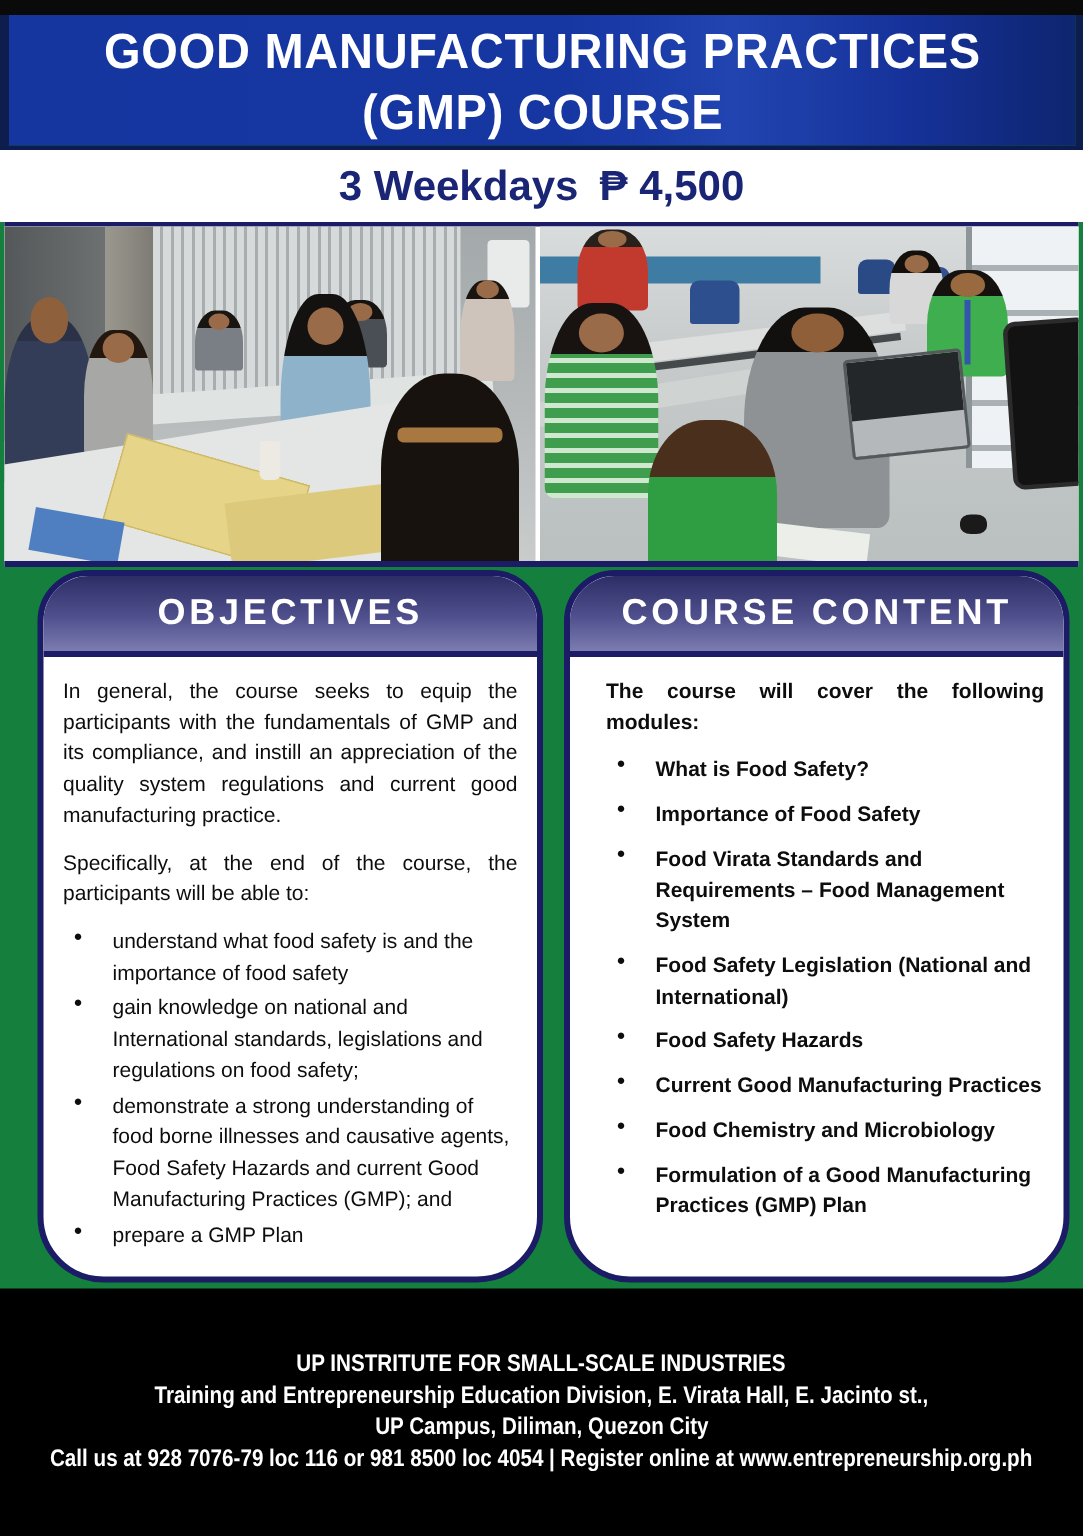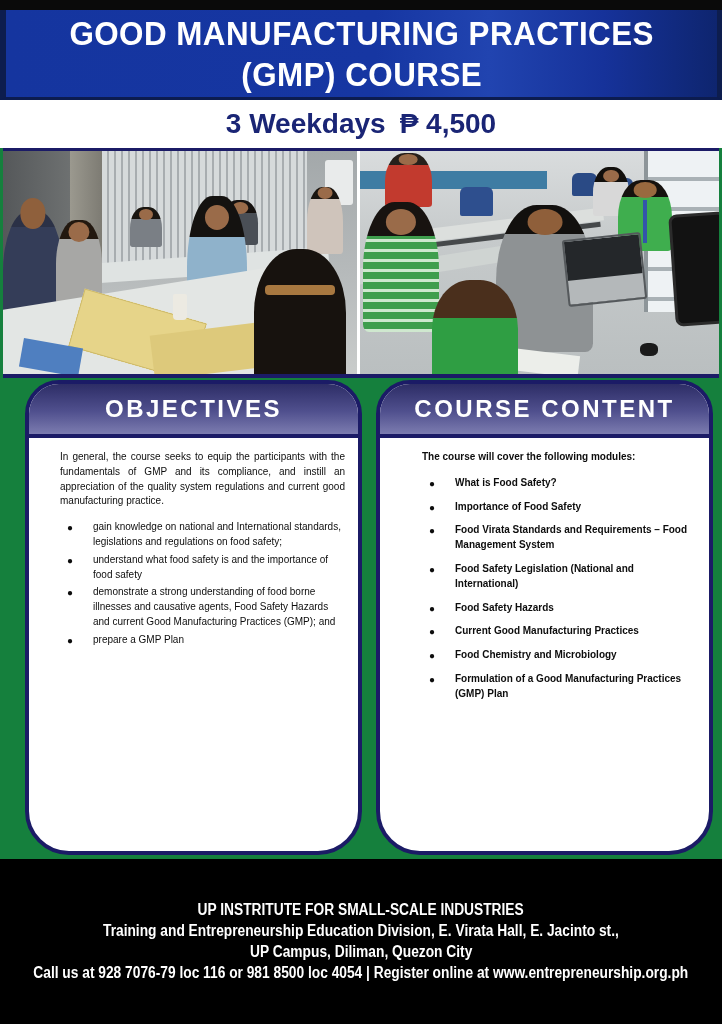--- a/index.html
+++ b/index.html
@@ -118,21 +118,21 @@
   .card {
     flex:1 1 0; border:4px solid #1b1b66; border-radius:34px 34px 44px 44px;
     background:#ffffff; overflow:hidden; display:flex; flex-direction:column;
   }
   .card-header {
     flex:none; height:54px; display:flex; align-items:center; justify-content:center;
     background:linear-gradient(180deg,#2d2d66 0%,#50508e 55%,#7c7cb0 100%);
     border-bottom:4px solid #1b1b66;
     color:#ffffff; font-weight:bold; font-size:24px; letter-spacing:2.5px; white-space:nowrap;
   }
-  .card-body { flex:1 1 auto; overflow:hidden; padding:12px 13px 6px 13px; font-size:10px; line-height:1.48; color:#0d0d0d;margin-left:18px; }
+  .card-body { flex:1 1 auto; overflow:hidden; padding:12px 13px 6px 13px; font-size:14px; line-height:1.48; color:#0d0d0d; }
   .card-body p { text-align:justify; margin-bottom:11px; }
   .card-body ul { list-style:none; margin-top:2px; }
   .card-body li { position:relative; padding-left:33px; margin-bottom:3px; }
   .card-body li::before { content:"●"; position:absolute; left:7px; top:1px; font-size:10px; }
   .card-content .card-body { font-weight:bold;padding-left:24px; }
   .card-content .card-body li { margin-bottom:9px; }
 
   
   .footer {
     flex:1 1 auto; background:#000000; color:#ffffff;
@@ -202,23 +202,24 @@
     </div>
   </div>
 
 
   <div class="cards">
 
     <section class="card card-objectives">
       <div class="card-header">OBJECTIVES</div>
       <div class="card-body">
         <p>In general, the course seeks to equip the participants with the fundamentals of GMP and its compliance, and instill an appreciation of the quality system regulations and current good manufacturing practice.</p>
+        <p>Specifically, at the end of the course, the participants will be able to:</p>
         <ul>
+            <li>understand what food safety is and the importance of food safety</li>
             <li>gain knowledge on national and International standards, legislations and regulations on food safety;</li>
-            <li>understand what food safety is and the importance of food safety</li>
             <li>demonstrate a strong understanding of food borne illnesses and causative agents, Food Safety Hazards and current Good Manufacturing Practices (GMP); and</li>
             <li>prepare a GMP Plan</li>
           </ul>
       </div>
     </section>
 
     <section class="card card-content">
       <div class="card-header">COURSE CONTENT</div>
       <div class="card-body">
         <p>The course will cover the following modules:</p>

